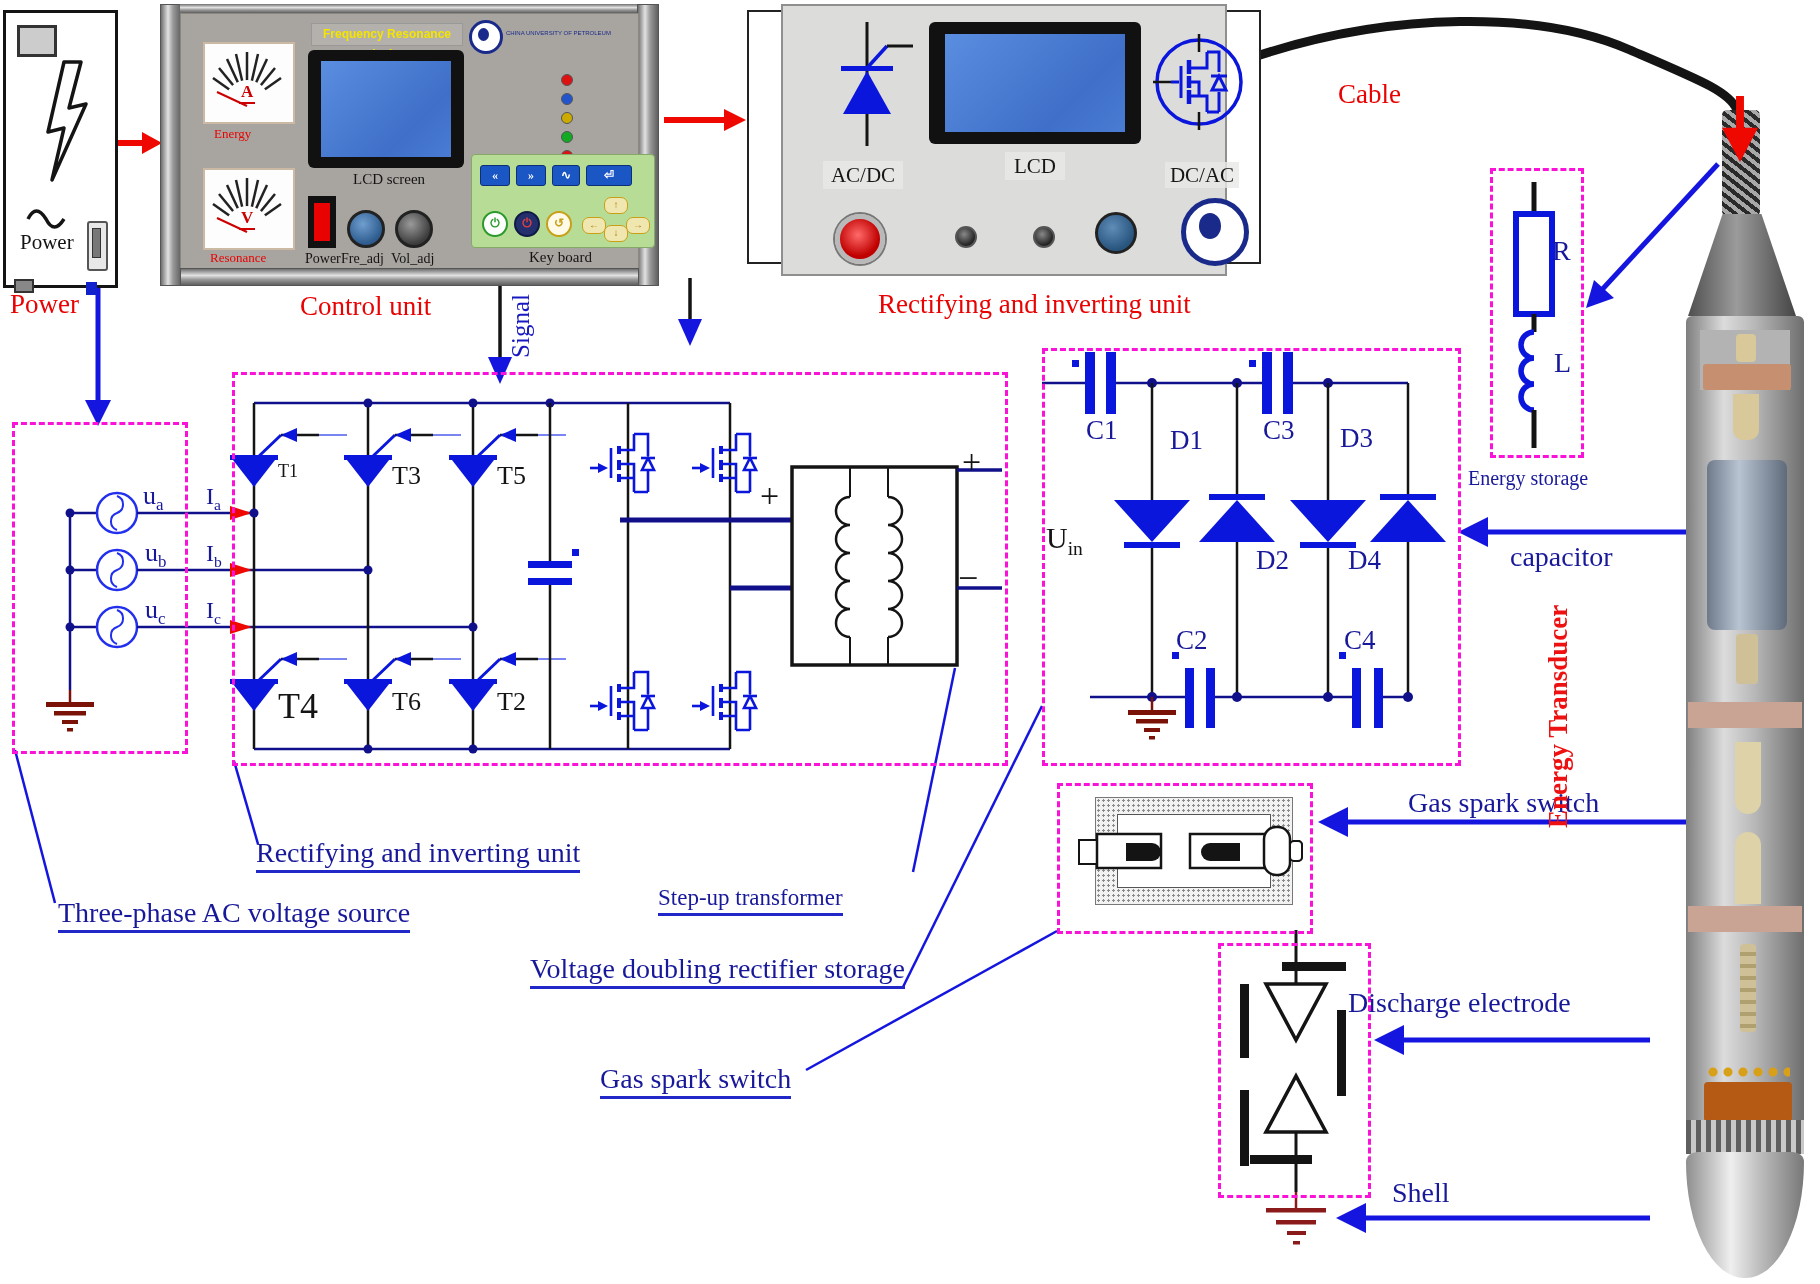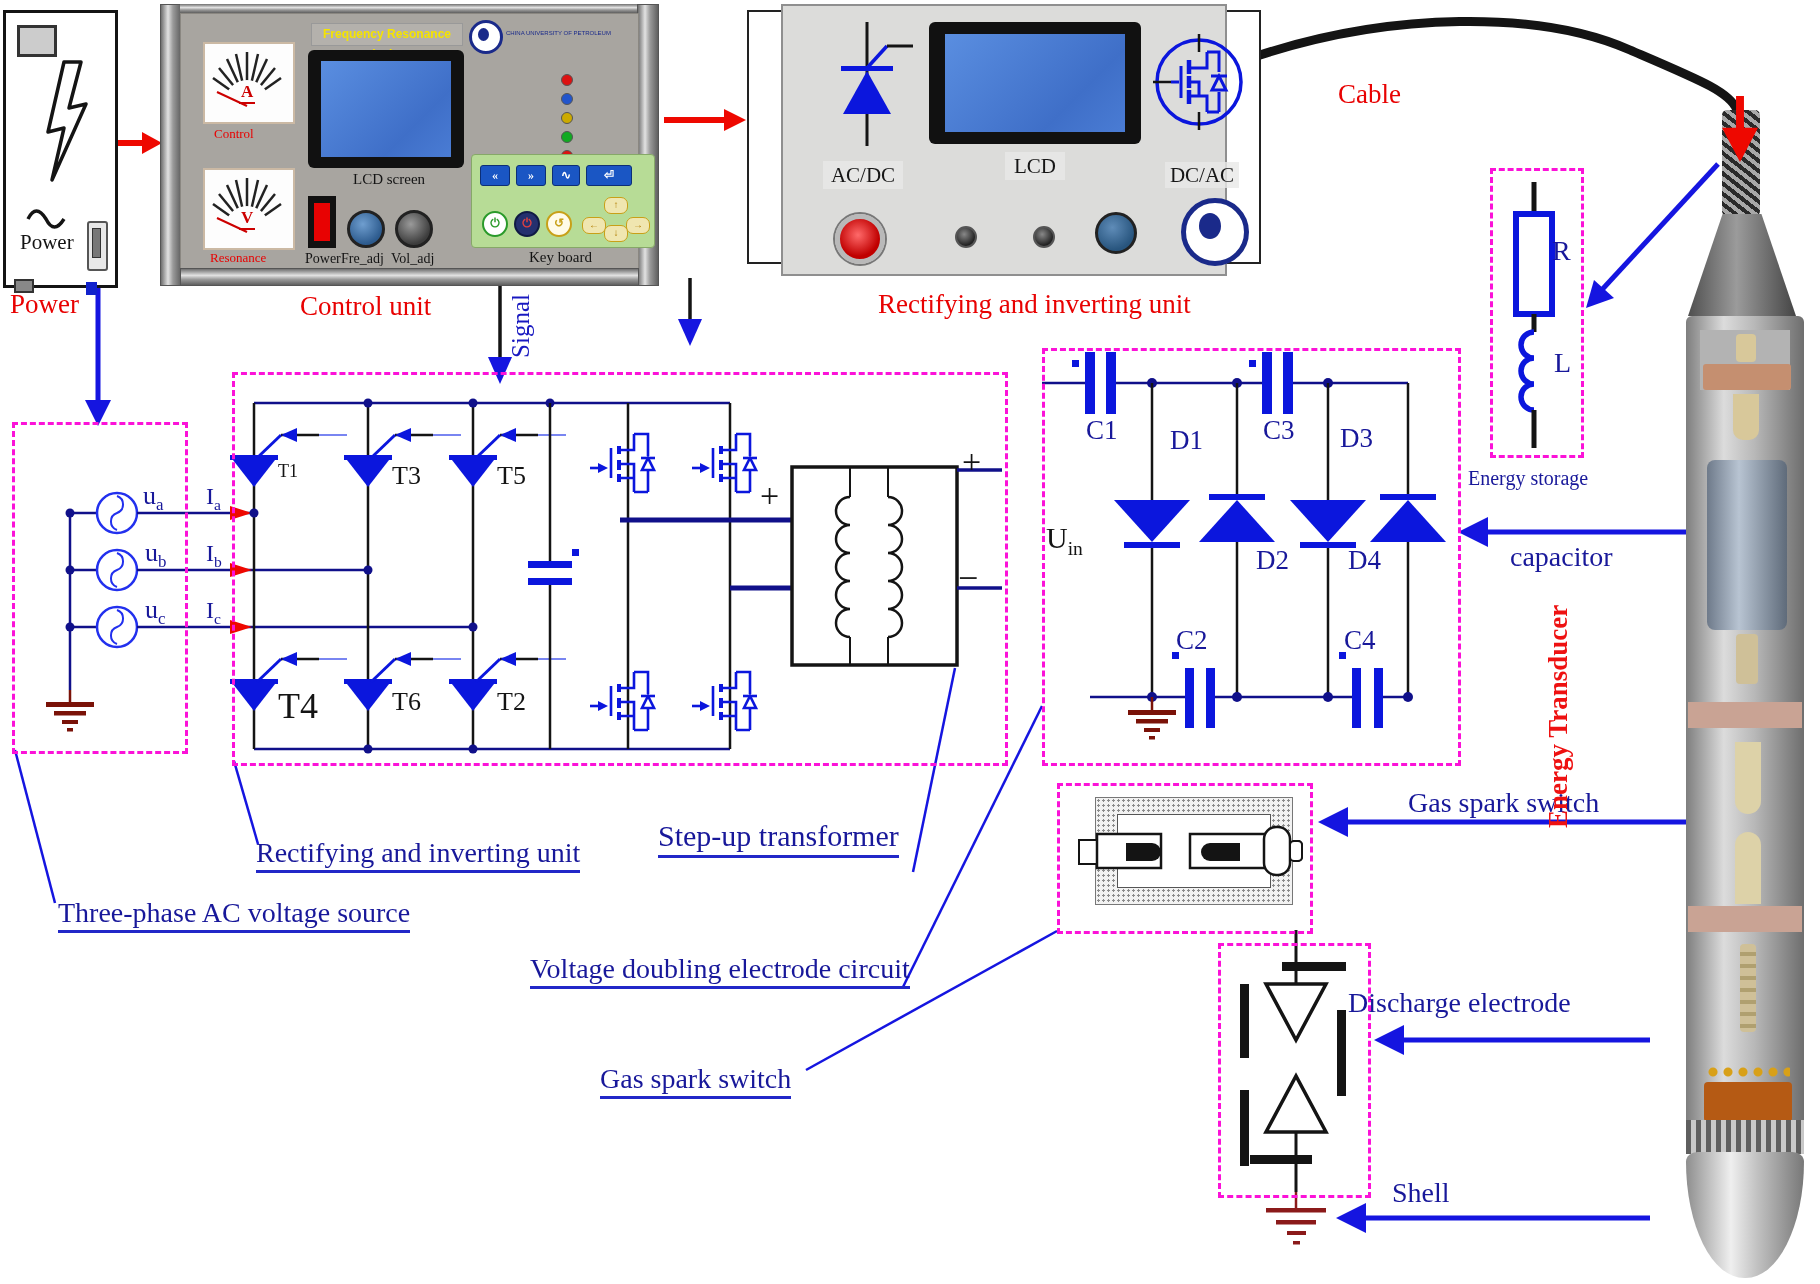--- a/index.html
+++ b/index.html
@@ -323,21 +323,21 @@
               <line x1="42" y1="58" x2="53" y2="10"></line>
           <line x1="42" y1="58" x2="62" y2="15"></line>
               <line x1="42" y1="58" x2="70" y2="24"></line>
               <line x1="42" y1="58" x2="76" y2="34"></line>
         </g>
         <circle cx="42" cy="58" r="22" fill="#fdfdfd" stroke="none"></circle>
         <line x1="42" y1="62" x2="12" y2="48" stroke="#cc0000" stroke-width="2"></line>
       </svg>
       <div class="abs" style="left:34px;top:38px;color:#cc0000;font-size:17px;font-weight:bold;border-bottom:2px solid #cc0000;padding:0 2px">A</div>
     </div>
-    <div class="lbl red" style="left:33px;top:113px;font-size:13px">Control</div>
+    <div class="lbl red" style="left:33px;top:113px;font-size:13px">Energy</div>
 
     <div class="abs" style="left:22px;top:154px;width:88px;height:78px;background:#fdfdfd;border:2px solid #cbb9a4">
       <svg width="84" height="74">
         <g stroke="#222" stroke-width="2.5">
           <line x1="42" y1="58" x2="8" y2="34"></line>
               <line x1="42" y1="58" x2="14" y2="24"></line>
               <line x1="42" y1="58" x2="22" y2="15"></line>
           <line x1="42" y1="58" x2="31" y2="10"></line>
               <line x1="42" y1="58" x2="42" y2="8"></line>
               <line x1="42" y1="58" x2="53" y2="10"></line>
@@ -496,22 +496,22 @@
 <div class="lbl" style="left:1170px;top:426px;font-size:27px">D1</div>
 <div class="lbl" style="left:1256px;top:546px;font-size:27px">D2</div>
 <div class="lbl" style="left:1340px;top:424px;font-size:27px">D3</div>
 <div class="lbl" style="left:1348px;top:546px;font-size:27px">D4</div>
 
 <div class="lbl" style="left:1552px;top:236px;font-size:28px">R</div>
 <div class="lbl" style="left:1554px;top:348px;font-size:28px">L</div>
 
 <div class="lbl ul" style="left:58px;top:898px;font-size:28px">Three-phase AC voltage source</div>
 <div class="lbl ul" style="left:256px;top:838px;font-size:28px">Rectifying and inverting unit</div>
-<div class="lbl ul" style="left:658px;top:820px;font-size:30px">Step-up transformer</div>
-<div class="lbl ul" style="left:530px;top:954px;font-size:28px">Voltage doubling electrode circuit</div>
+<div class="lbl ul" style="left:658px;top:886px;font-size:23px">Step-up transformer</div>
+<div class="lbl ul" style="left:530px;top:954px;font-size:28px">Voltage doubling rectifier storage</div>
 <div class="lbl ul" style="left:600px;top:1064px;font-size:28px">Gas spark switch</div>
 
 <div class="lbl" style="left:1468px;top:468px;font-size:20px">Energy storage</div>
 <div class="lbl" style="left:1510px;top:542px;font-size:28px">capacitor</div>
 <div class="lbl" style="left:1408px;top:788px;font-size:28px">Gas spark switch</div>
 <div class="lbl" style="left:1348px;top:988px;font-size:28px">Discharge electrode</div>
 <div class="lbl" style="left:1392px;top:1178px;font-size:28px">Shell</div>
 <div class="lbl" style="left:1544px;top:578px;height:250px;font-size:27px;font-weight:bold;color:#ee1111;
      writing-mode:vertical-rl;transform:rotate(180deg)">Energy Transducer</div>
 

